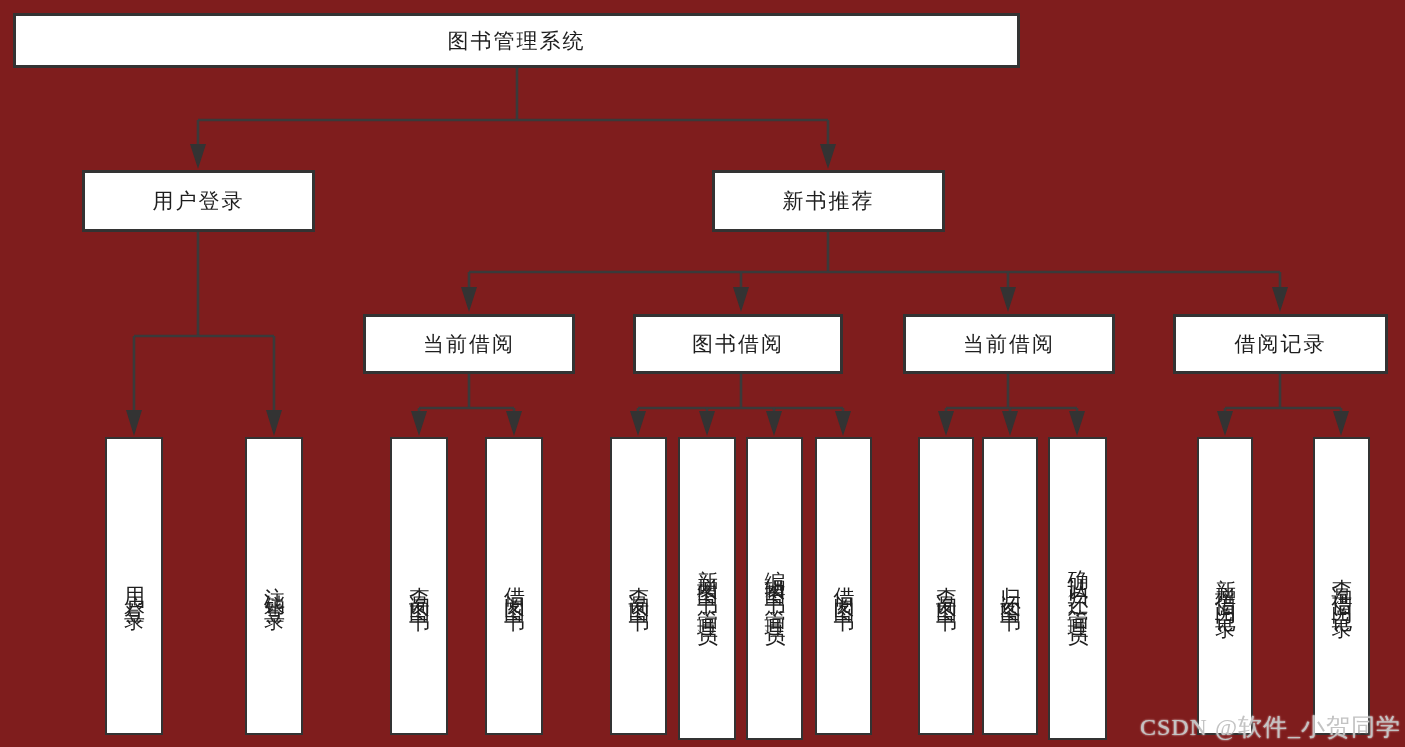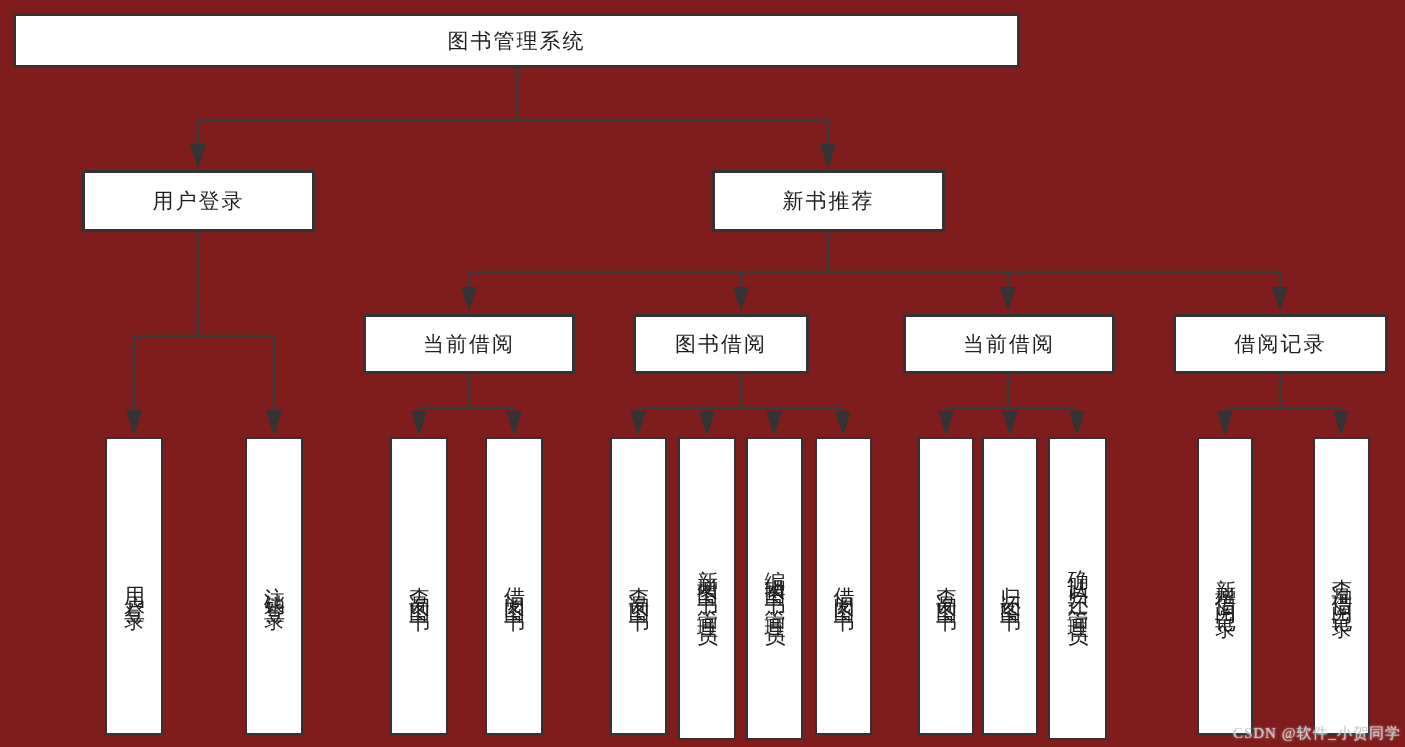--- a/index.html
+++ b/index.html
@@ -40,21 +40,21 @@
   }
   #connectors path{
     stroke:#3a3a3a;stroke-width:2.6;fill:none;
   }
   #connectors polygon{
     fill:#333333;stroke:none;
   }
   .watermark{
     position:absolute;
     right:4px;bottom:4px;
-    font-size:15px;
+    font-size:24px;
     color:#c3c3c3;
     letter-spacing:1px;
     text-shadow:0 0 2px #ffffff;
     z-index:5;
     white-space:nowrap;
   }
 </style>
 </head>
 <body>
 
@@ -121,21 +121,21 @@
     <path d="M1341 408 V413"></path>
       <polygon points="1333,411 1349,411 1341,436"></polygon>
   </svg>
 
   <div class="node" style="left:13px;top:13px;width:1007px;height:55px;">图书管理系统</div>
 
   <div class="node" style="left:82px;top:170px;width:233px;height:62px;">用户登录</div>
   <div class="node" style="left:712px;top:170px;width:233px;height:62px;">新书推荐</div>
 
   <div class="node" style="left:363px;top:314px;width:212px;height:60px;">当前借阅</div>
-  <div class="node" style="left:633px;top:314px;width:176px;height:60px;">图书借阅</div>
+  <div class="node" style="left:633px;top:314px;width:210px;height:60px;">图书借阅</div>
   <div class="node" style="left:903px;top:314px;width:212px;height:60px;text-align:center;">当前借阅</div>
   <div class="node" style="left:1173px;top:314px;width:215px;height:60px;">借阅记录</div>
 
   <div class="node leaf" style="left:105px;top:437px;width:58px;height:298px;">
     <span>用户登录</span>
   </div>
   <div class="node leaf" style="left:245px;top:437px;width:58px;height:298px;">
     <span>注销登录</span>
   </div>
 

